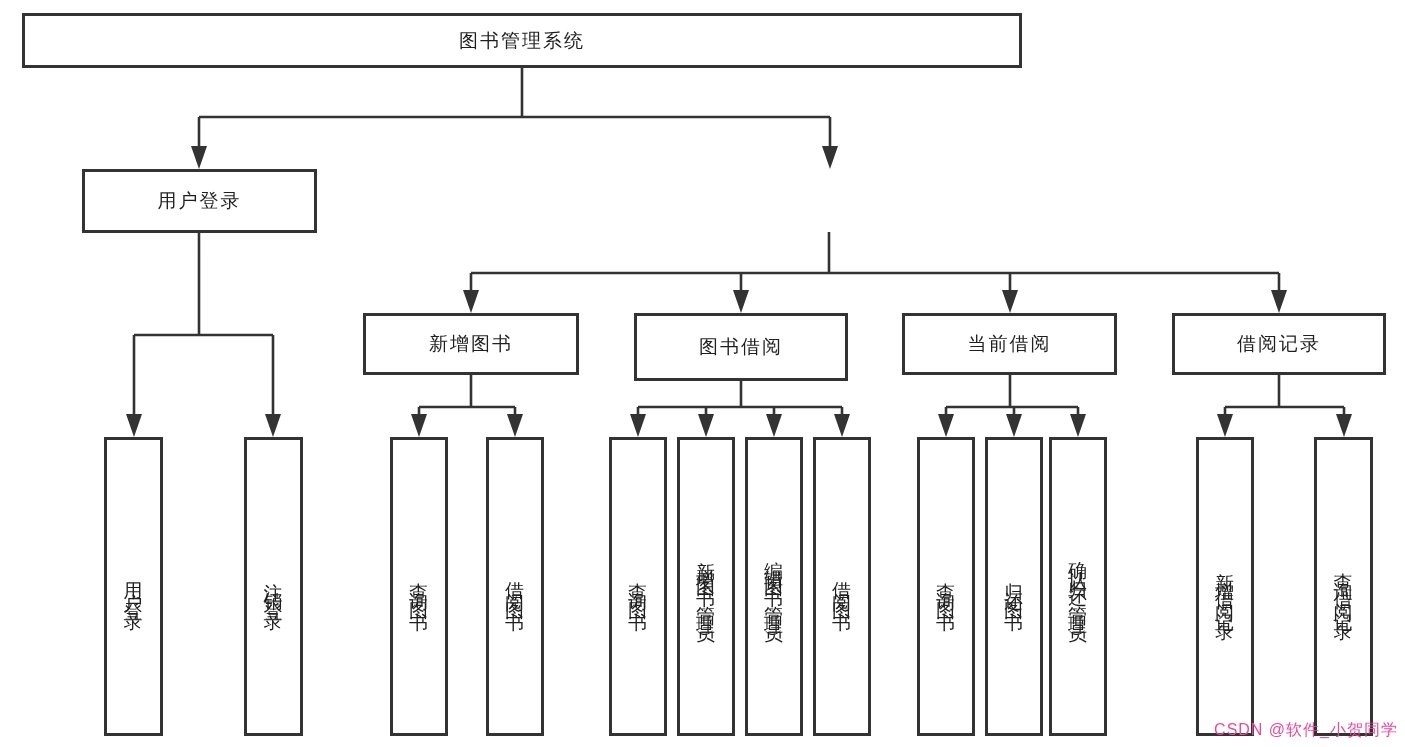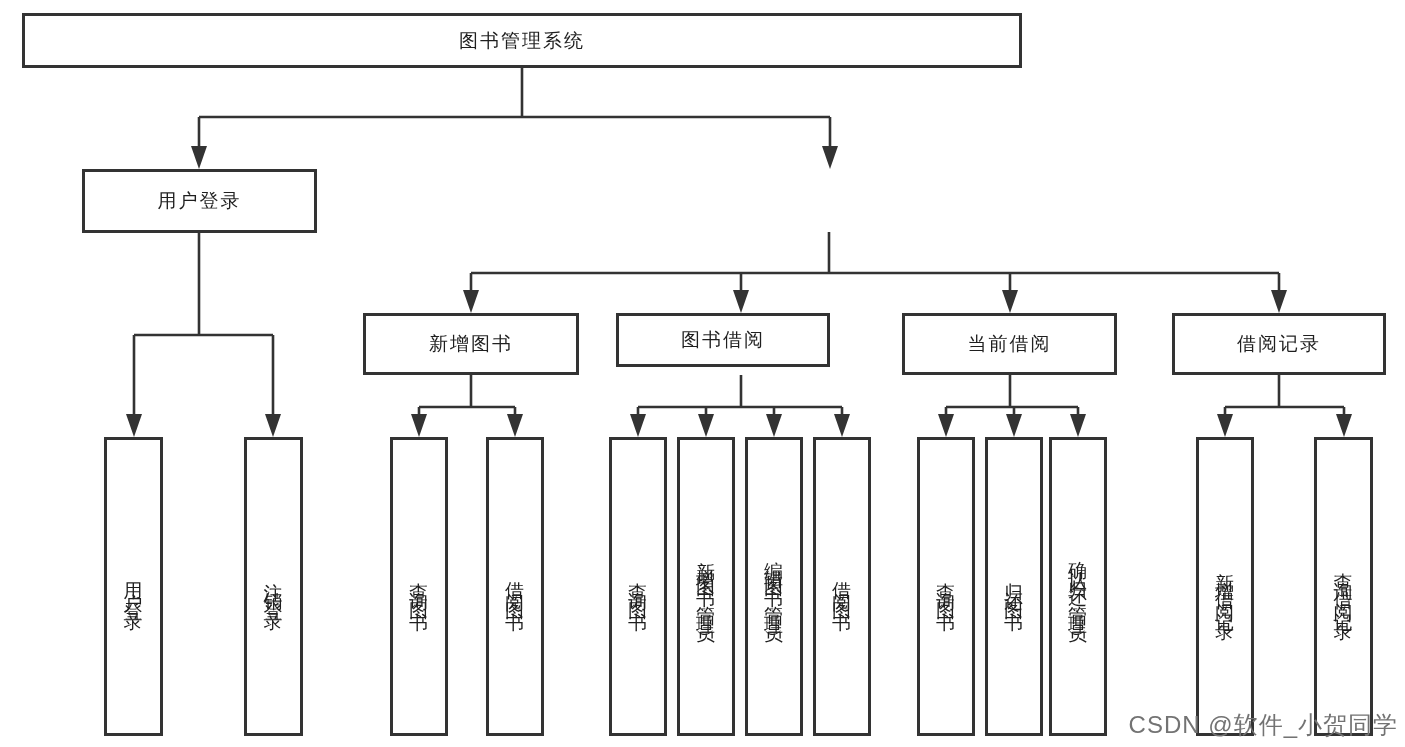--- a/index.html
+++ b/index.html
@@ -38,22 +38,22 @@
     text-orientation: mixed;
     font-size: 19px;
     letter-spacing: 10px;
     line-height: 1;
   }
   .box.v .lbl.dense { letter-spacing: 9px; }
   .watermark {
     position: absolute;
     right: 7px;
     bottom: 6px;
-    font-size: 24px;
-    color: #737373;
+    font-size: 16px;
+    color: #ec4899;
     letter-spacing: 1px;
     white-space: nowrap;
   }
 </style>
 </head>
 <body>
 
 <div class="stage">
 
   <svg class="connectors" viewBox="0 0 1405 747" xmlns="http://www.w3.org/2000/svg">
@@ -100,21 +100,21 @@
     <span class="lbl">图书管理系统</span>
   </div>
 
   <div class="box h" style="left:82px;top:169px;width:235px;height:64px">
     <span class="lbl">用户登录</span>
   </div>
 
   <div class="box h" style="left:363px;top:313px;width:216px;height:62px">
     <span class="lbl">新增图书</span>
   </div>
-  <div class="box h" style="left:616px;top:313px;width:214px;height:54px">
+  <div class="box h" style="left:634px;top:313px;width:214px;height:68px">
     <span class="lbl">图书借阅</span>
   </div>
   <div class="box h" style="left:1172px;top:313px;width:214px;height:62px">
     <span class="lbl">借阅记录</span>
   </div>
   <div class="box h" style="left:902px;top:313px;width:215px;height:62px">
     <span class="lbl">当前借阅</span>
   </div>
 
   <div class="box v" style="left:104px;top:437px;width:59px;height:299px">

